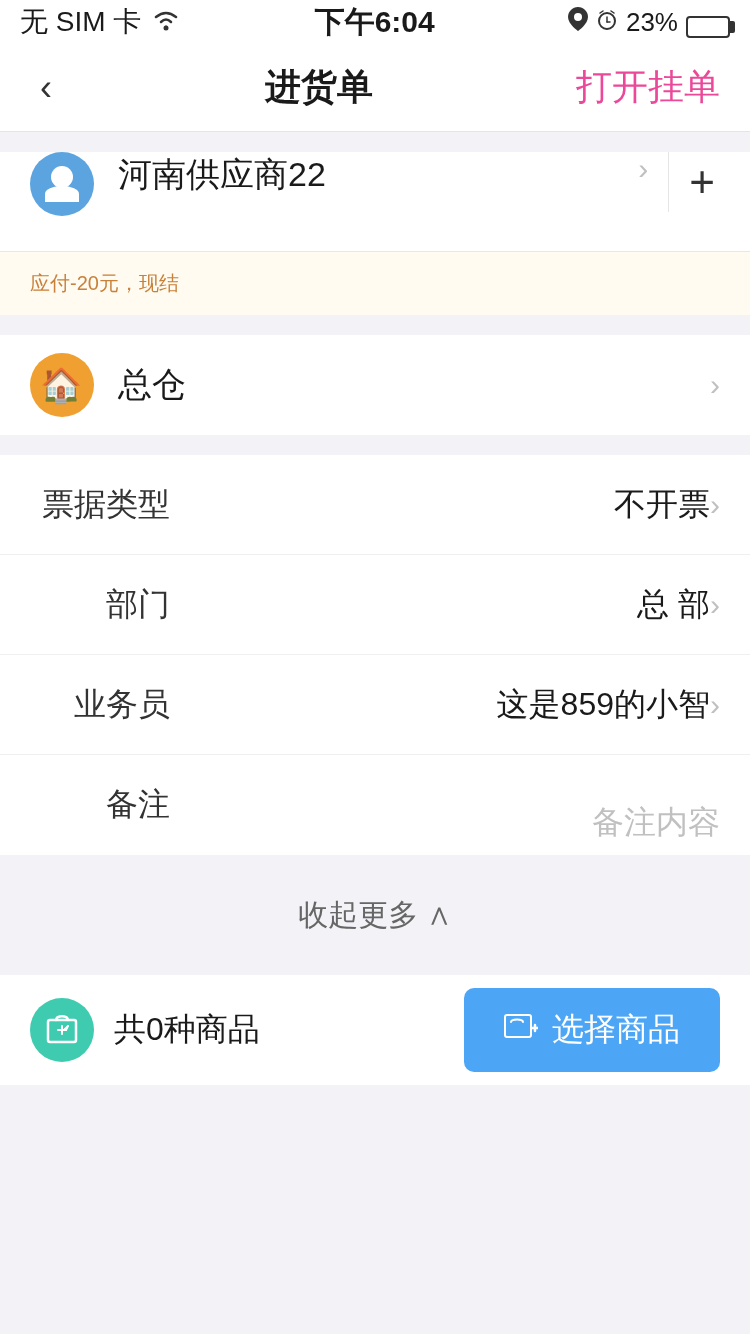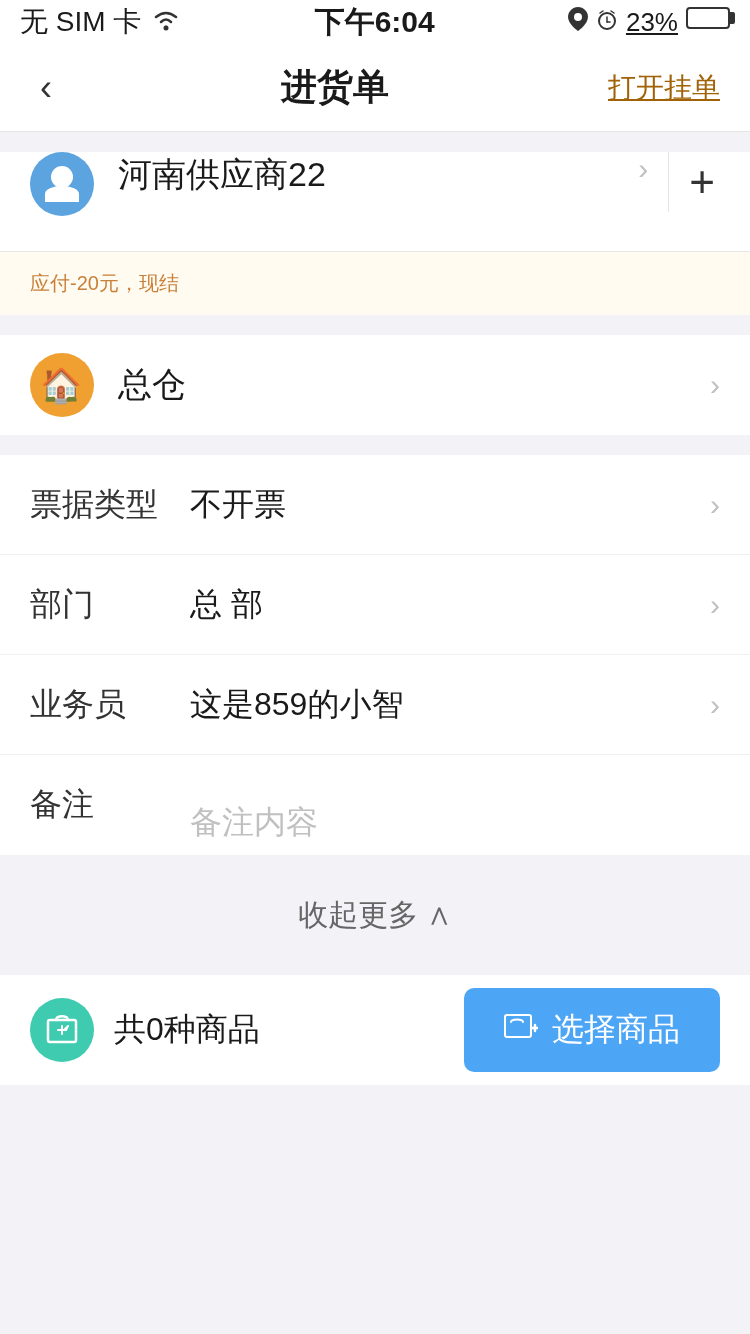--- a/index.html
+++ b/index.html
@@ -29,24 +29,23 @@
       display: flex;
       align-items: center;
       gap: 10px;
     }
     .status-center {
       font-size: 30px;
       font-weight: 600;
     }
     .status-right {
       display: flex;
-      align-items: flex-start;
+      align-items: flex-end;
       gap: 8px;
       font-size: 26px;
-      text-decoration: underline;
     }
     .battery {
       display: inline-block;
       width: 44px;
       height: 22px;
       border: 2px solid #333;
       border-radius: 4px;
       position: relative;
       vertical-align: middle;
     }
@@ -84,24 +83,23 @@
       color: #333;
       cursor: pointer;
       padding: 10px;
     }
     .nav-title {
       font-size: 36px;
       font-weight: 600;
       color: #1a1a1a;
     }
     .nav-action {
-      font-size: 28px;
-      color: #a16207;
+      font-size: 36px;
+      color: #ec4899;
       cursor: pointer;
-      text-decoration: underline;
     }
 
     
     .section-gap {
       height: 20px;
       background: #f2f2f7;
     }
 
     
     .card-section {
@@ -206,20 +204,21 @@
     .warehouse-name {
       flex: 1;
       font-size: 34px;
       color: #1a1a1a;
     }
 
     
     .form-section {
       background: #737373;
       margin-top: 20px;
+      text-align: right;
     }
     .form-row {
       display: flex;
       align-items: center;
       padding: 0 30px;
       height: 100px;
       border-bottom: 1px solid #f0f0f0;
       background: #fff;
     }
     .form-row:last-child {

